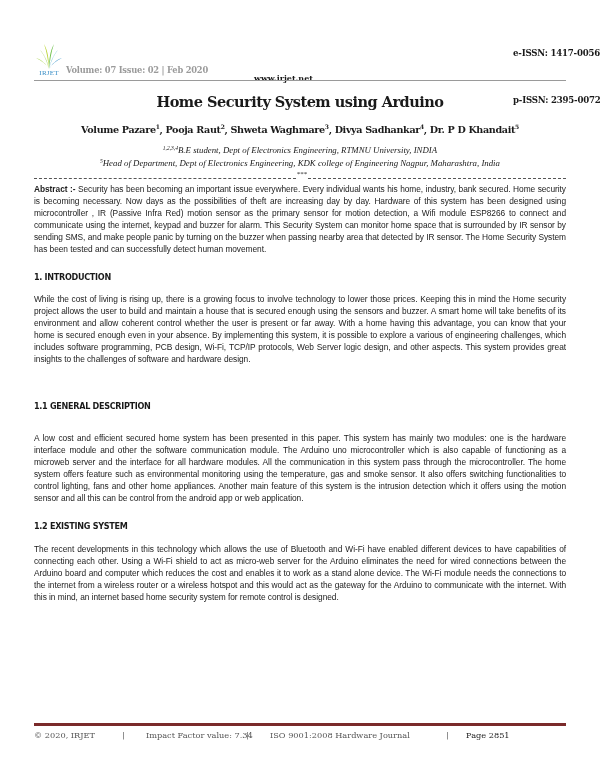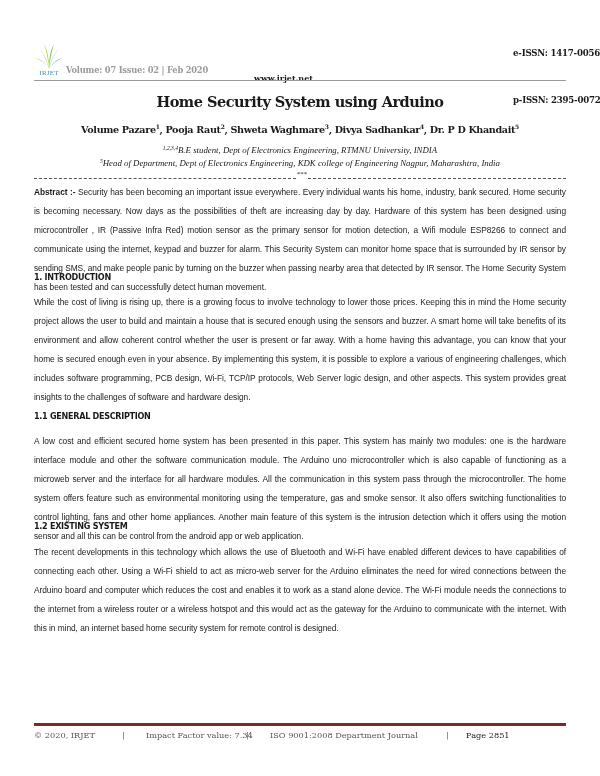--- a/index.html
+++ b/index.html
@@ -26,28 +26,28 @@
   .aff sup { font-size: 5.5px; vertical-align: 3px; line-height: 0; }
   .aff1 { top: 145px; }
   .aff2 { top: 158px; }
   .sep { position: absolute; left: 34px; top: 172px; width: 532px; height: 10px; }
   .sep-line { position: absolute; top: 6px; height: 0; border-top: 1px dashed #555; }
   .sep-left { left: 0; width: 262px; }
   .sep-right { left: 274px; width: 258px; }
   .sep-stars { position: absolute; left: 262px; top: -2px; width: 12px; text-align: center; font-size: 7px; }
 
   
-  .body { position: absolute; left: 34px; width: 532px; font-family: "Liberation Sans", sans-serif; font-size: 8.35px; line-height: 19px; text-align: justify; color: #1c1c1c; letter-spacing: -0.05px; }
+  .body { position: absolute; left: 34px; width: 532px; font-family: "Liberation Sans", sans-serif; font-size: 8.35px; line-height: 12px; text-align: justify; color: #1c1c1c; letter-spacing: -0.05px; }
   .body b { font-weight: bold; }
   .abstract { top: 183px; }
   .keywords { top: 251px; font-family: "DejaVu Serif", serif; font-weight: bold; font-size: 8.1px; letter-spacing: -0.25px; }
   .h { position: absolute; left: 34px; font-family: "DejaVu Sans", sans-serif; font-weight: bold; font-size: 8.1px; letter-spacing: -0.3px; }
   .h1 { top: 272px; text-align: center; }
   .p1 { top: 293px; }
-  .h11 { top: 411px; }
+  .h11 { top: 401px; }
   .p11 { top: 432px; }
   .h12 { top: 521px; }
   .p12 { top: 543px; }
 
   
   .ftr-rule { position: absolute; left: 34px; top: 723px; width: 532px; height: 3px; background: #7a2a2a; }
   .ftr { position: absolute; left: 34px; top: 730px; width: 532px; font-family: "DejaVu Serif", serif; font-size: 8.2px; color: #555; white-space: nowrap; }
   .ftr span { position: absolute; top: 0; }
   .f-copy { left: 0; }
   .f-bar1 { left: 88px; }
@@ -111,17 +111,17 @@
 
   <div class="h h12">1.2  EXISTING SYSTEM</div>
   <div class="body p12">The recent developments in this technology which allows the use of Bluetooth and Wi-Fi have enabled different devices to have capabilities of connecting each other. Using a Wi-Fi shield to act as micro-web server for the Arduino eliminates the need for wired connections between the Arduino board and computer which reduces the cost and enables it to work as a stand alone device. The Wi-Fi module needs the connections to the internet from a wireless router or a wireless hotspot and this would act as the gateway for the Arduino to communicate with the internet. With this in mind, an internet based home security system for remote control is designed.</div>
 
   <div class="ftr-rule"></div>
   <div class="ftr">
     <span class="f-copy">© 2020, IRJET</span>
     <span class="f-bar1">|</span>
     <span class="f-imp">Impact Factor value: 7.34</span>
     <span class="f-bar2">|</span>
-    <span class="f-iso">ISO 9001:2008 Department Journal</span>
+    <span class="f-iso">ISO 9001:2008 Hardware Journal</span>
     <span class="f-bar3">|</span>
     <span class="f-page">Page 2851</span>
   </div>
 </div>
 
 </body></html>

